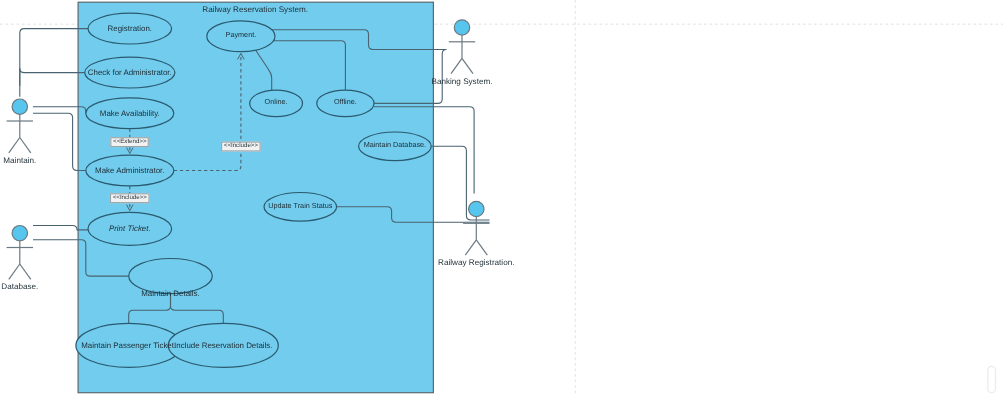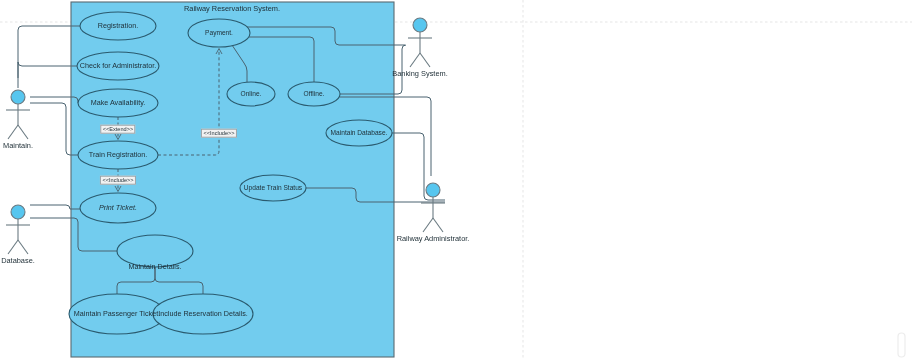--- a/index.html
+++ b/index.html
@@ -120,30 +120,30 @@
   <g opacity="0.35">
     <rect x="898" y="333" width="7" height="24" rx="3.5" fill="none" stroke="#c9c9c9" stroke-width="1.2"></rect>
   </g>
 </svg>
 
 <div id="labelLayer">
     <div class="lbl sys-title" style="left: 232px; top: 5px;">Railway Reservation System.</div>
     <div class="lbl ellipse-label" style="left: 118px; top: 26px; text-align: right;">Registration.</div>
     <div class="lbl ellipse-label" style="left: 118px; top: 66px;">Check for Administrator.</div>
     <div class="lbl ellipse-label" style="left: 118px; top: 103px;">Make Availability.</div>
-    <div class="lbl ellipse-label" style="left: 118px; top: 155px;">Train Registration.</div>
+    <div class="lbl ellipse-label" style="left: 118px; top: 155px;">Make Administrator.</div>
     <div class="lbl ellipse-label" style="left: 118px; top: 208px; font-style: italic;">Print Ticket.</div>
     <div class="lbl ellipse-label" style="left: 155px; top: 267px;">Maintain Details.</div>
     <div class="lbl ellipse-label" style="left: 117px; top: 314px;">Maintain Passenger Ticket.</div>
     <div class="lbl ellipse-label" style="left: 203px; top: 314px;">Include Reservation Details.</div>
     <div class="lbl ellipse-label" style="left: 219px; top: 33px; font-size: 6.6px;">Payment.</div>
     <div class="lbl ellipse-label" style="left: 251px; top: 94px; font-size: 6.6px;">Online.</div>
     <div class="lbl ellipse-label" style="left: 314px; top: 94px; font-size: 6.6px;">Offline.</div>
     <div class="lbl ellipse-label" style="left: 359px; top: 133px; font-size: 6.6px;">Maintain Database.</div>
     <div class="lbl ellipse-label" style="left: 273px; top: 188px; font-size: 6.6px;">Update Train Status</div>
     <div class="lbl actor-label" style="left: 18px; top: 142px;">Maintain.</div>
     <div class="lbl actor-label" style="left: 18px; top: 257px;">Database.</div>
     <div class="lbl actor-label" style="left: 420px; top: 70px;">Banking System.</div>
-    <div class="lbl actor-label" style="left: 433px; top: 235px;">Railway Administrator.</div>
+    <div class="lbl actor-label" style="left: 433px; top: 235px;">Railway Registration.</div>
     <div class="lbl stereo" style="left: 118px; top: 129px;">&lt;&lt;Extend&gt;&gt;</div>
     <div class="lbl stereo" style="left: 118px; top: 180px;">&lt;&lt;Include&gt;&gt;</div>
     <div class="lbl stereo" style="left: 219px; top: 133px;">&lt;&lt;Include&gt;&gt;</div>
   </div>
 
 </body></html>

